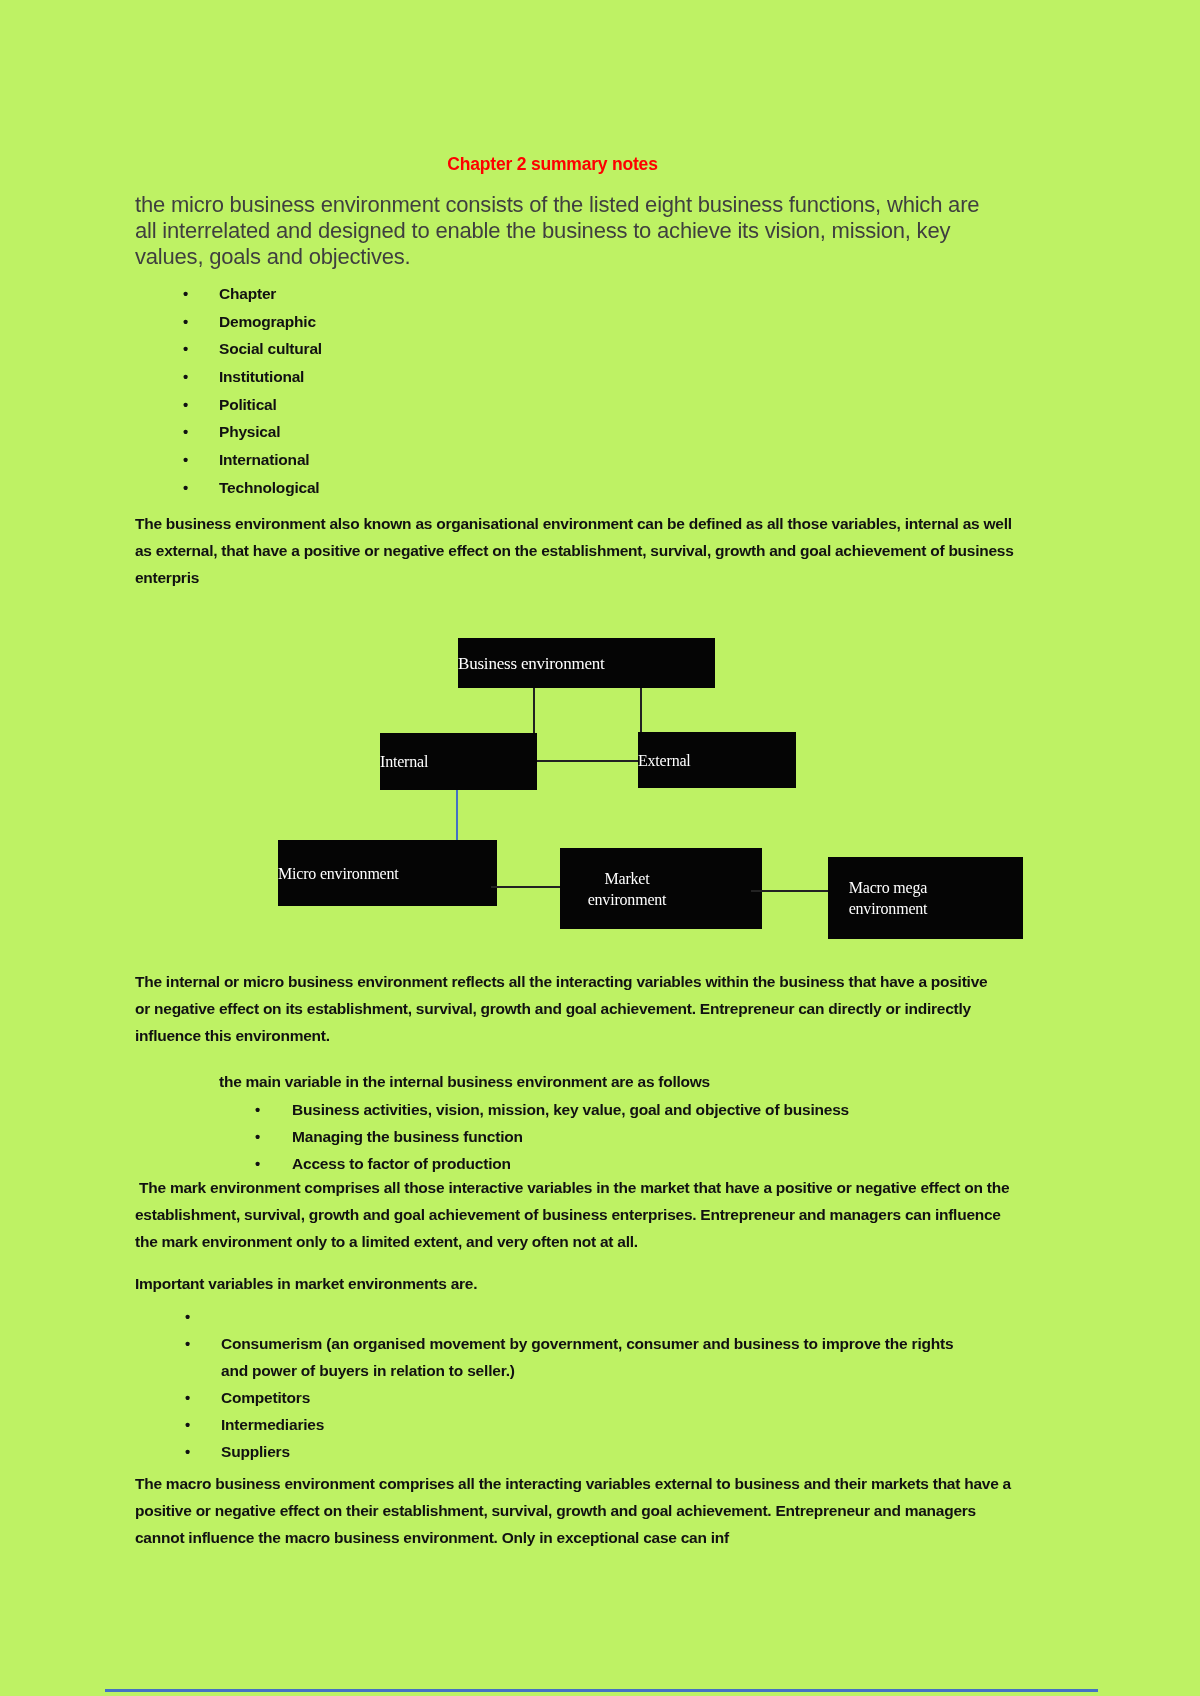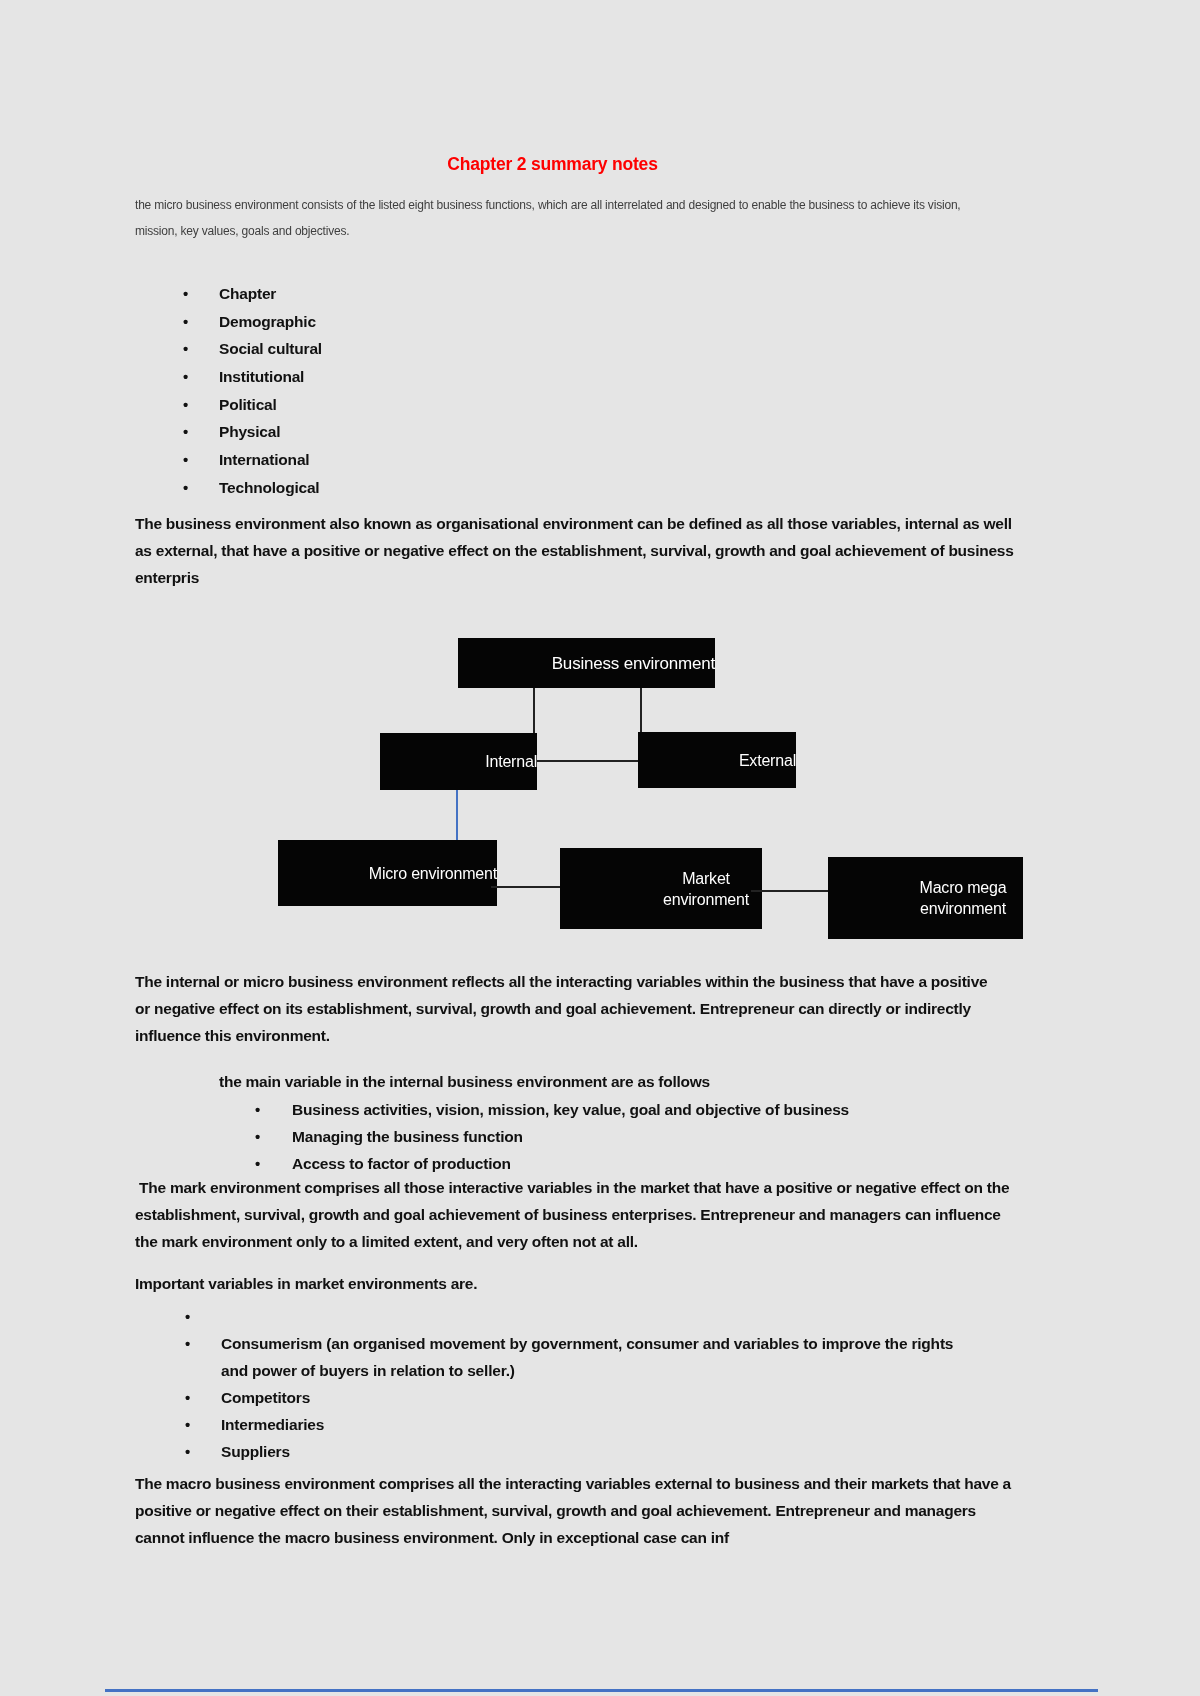--- a/index.html
+++ b/index.html
@@ -1,20 +1,20 @@
 <!DOCTYPE html>
 <html><head>
 <meta charset="utf-8">
 <style>
   html,body{margin:0;padding:0;background:#ffffff;}
   .page{
     position:relative;
     width:1200px;
     height:1696px;
-    background:#e5e5e5;
+    background:#bef264;
     font-family:"Liberation Sans", sans-serif;
     color:#1a1a1a;
     overflow:hidden;
   }
   .abs{position:absolute;}
   .title{
     left:135px; top:154px; width:835px;
     text-align:center;
     font-size:17.5px; font-weight:700;
     color:#fe0000;
@@ -23,21 +23,21 @@
   .para{
     left:135px;
     font-size:15.5px;
     line-height:27px;
     letter-spacing:-0.25px;
     white-space:pre-wrap;
   }
   .regular{
     font-weight:400;
     color:#3f3f3f;
-    font-size:12px;
+    font-size:22px;
     line-height:26px;
     letter-spacing:-0.2px;
   }
   .bold{font-weight:700;color:#111111;}
   .blist{display:block;}
   .blist .li{
     display:flex;
     align-items:flex-start;
     font-weight:700;
     color:#111111;
@@ -56,26 +56,27 @@
   .l2 .li::before{width:37px;flex-basis:37px;}
   .l3 .li{line-height:27px;min-height:27px;}
   .l3 .li .txt{max-width:743px;}
   
   .node{
     position:absolute;
     background:#050505;
     color:#ffffff;
     display:flex;
     align-items:center;
-    justify-content:flex-end;
+    justify-content:flex-start;
     text-align:center;
     font-size:16px;
     font-weight:400;
     letter-spacing:-0.2px;
     line-height:21px;
+    font-family:Liberation Serif, serif;
   }
   .conn{position:absolute;background:#222222;}
   .conn.blue{background:#4472c4;}
   .label-narrow{display:inline-block;}
   .bottom-line{
     position:absolute;
     left:105px; top:1689px;
     width:993px; height:3px;
     background:#4472c4;
   }
@@ -164,21 +165,21 @@
 
   <div class="abs para bold" style="top:1174px;width:880px;"> The mark environment comprises all those interactive variables in the market that have a positive or negative effect on the establishment, survival, growth and goal achievement of business enterprises. Entrepreneur and managers can influence the mark environment only to a limited extent, and very often not at all.</div>
 
   <div class="abs para bold" style="top:1270px;width:700px;">Important variables in market environments are.</div>
 
   <div class="abs blist l3" style="left:185px;top:1303px;width:800px;">
     <div class="li">
         <span class="txt"></span>
       </div>
     <div class="li">
-        <span class="txt">Consumerism (an organised movement by government, consumer and variables to improve the rights and power of buyers in relation to seller.)</span>
+        <span class="txt">Consumerism (an organised movement by government, consumer and business to improve the rights and power of buyers in relation to seller.)</span>
       </div>
     <div class="li">
         <span class="txt">Competitors</span>
       </div>
     <div class="li">
         <span class="txt">Intermediaries</span>
       </div>
     <div class="li">
         <span class="txt">Suppliers</span>
       </div>

